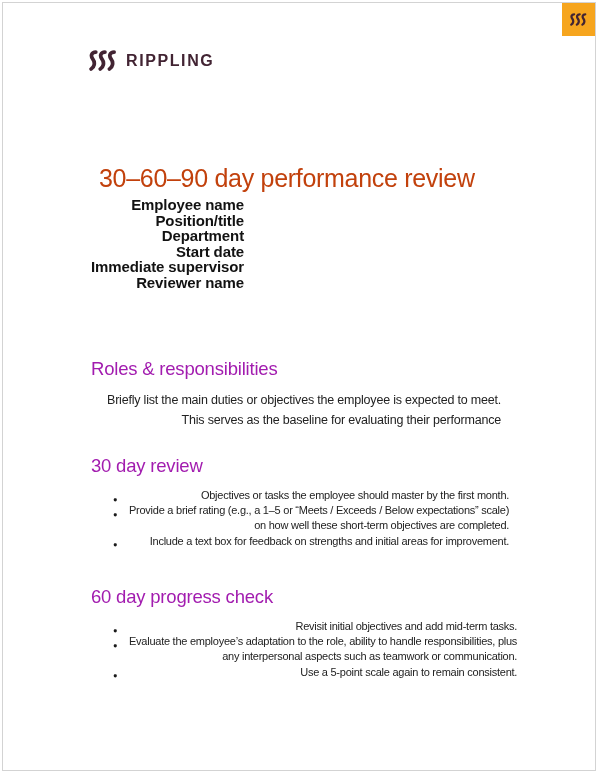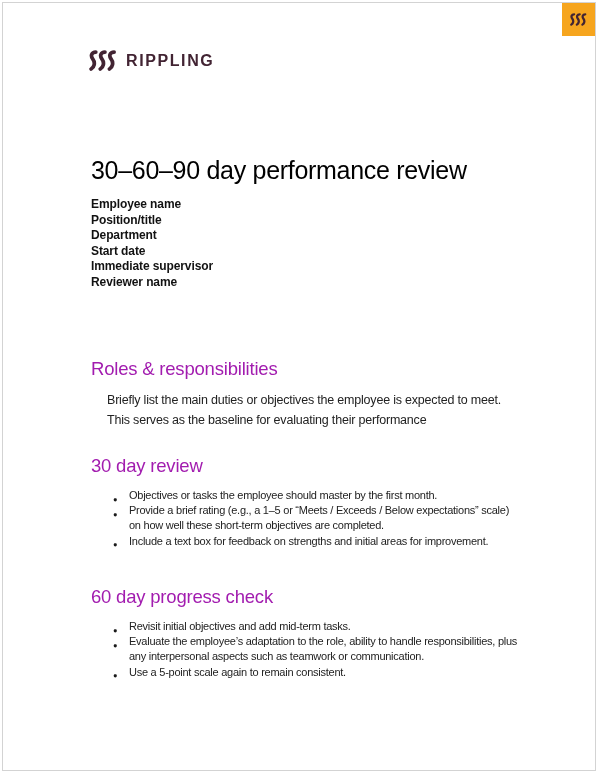--- a/index.html
+++ b/index.html
@@ -13,20 +13,21 @@
   .frame {
     position: absolute;
     left: 2px;
     top: 2px;
     width: 594px;
     height: 769px;
     border: 1px solid #d3d3d3;
     background: #ffffff;
     box-sizing: border-box;
     overflow: hidden;
+    text-align: right;
   }
   
   .corner-badge {
     position: absolute;
     top: 0;
     right: 0;
     width: 33px;
     height: 33px;
     background: #f6a51e;
     display: flex;
@@ -45,33 +46,33 @@
   .wordmark {
     color: #422433;
     font-size: 16px;
     font-weight: bold;
     letter-spacing: 1.6px;
   }
   .doc-title {
     position: absolute;
     left: 88px;
     top: 153px;
-    margin: 0;
+    margin: 8px;
     font-size: 25px;
     font-weight: 500;
     letter-spacing: -0.3px;
-    color: #000000;
+    color: #c2410c;
   }
   .fields {
     position: absolute;
     left: 88px;
     top: 194px;
   }
   .field-line {
-    font-size: 12px;
+    font-size: 15px;
     font-weight: bold;
     color: #121212;
     line-height: 15.6px;
     letter-spacing: -0.1px;
   }
   .section-heading {
     position: absolute;
     left: 88px;
     margin: 0;
     font-size: 18.5px;

